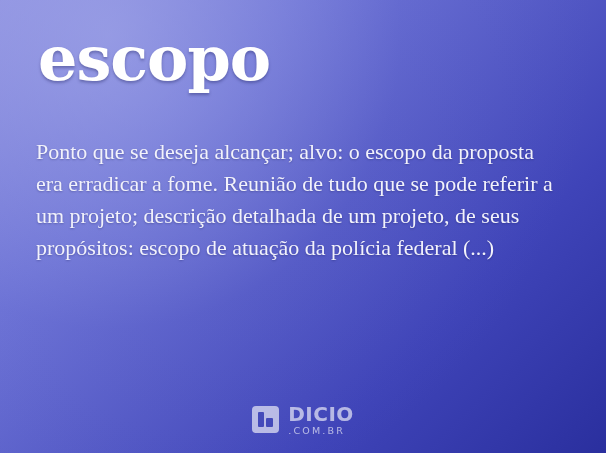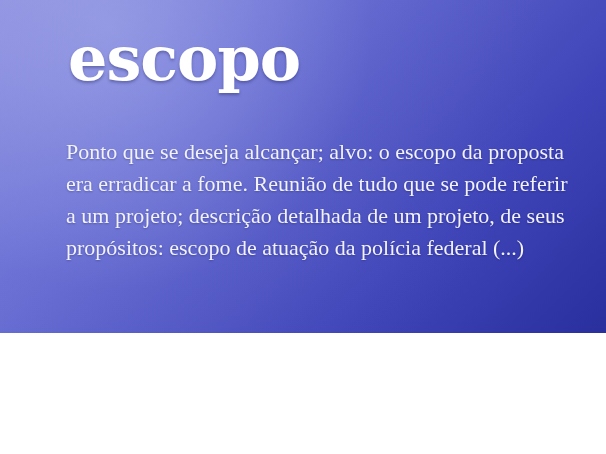--- a/index.html
+++ b/index.html
@@ -8,25 +8,24 @@
   }
   body {
     width: 606px;
     height: 454px;
     overflow: hidden;
     font-family: "Liberation Serif", serif;
   }
   .card {
     position: relative;
     width: 606px;
-    height: 333px;
+    height: 453px;
     box-sizing: border-box;
     background: linear-gradient(135deg, #8b8ee0 0%, #6d73d6 28%, #3f44b8 72%, #2a2f9e 100%);
     overflow: hidden;
-    padding-left: 30px;
   }
   .card::before {
     content: "";
     position: absolute;
     inset: 0;
     background: radial-gradient(circle at 18% 8%, rgba(170,175,235,0.55) 0%, rgba(120,126,215,0.10) 45%, rgba(40,45,150,0) 75%);
     pointer-events: none;
   }
   .content {
     position: relative;
@@ -109,13 +108,23 @@
 </style>
 </head>
 <body>
 
 <div class="card">
   <div class="content">
     <h1 class="word">escopo</h1>
     <p class="definition">Ponto que se deseja alcançar; alvo: o escopo da proposta era erradicar a fome. Reunião de tudo que se pode referir a um projeto; descrição detalhada de um projeto, de seus propósitos: escopo de atuação da polícia federal (...)</p>
   </div>
 
+  <div class="footer">
+    <span class="logo-mark">
+      <span class="bar-left"></span>
+      <span class="bar-right"></span>
+    </span>
+    <span class="logo-text">
+      <span class="logo-name">DICIO</span>
+      <span class="logo-domain">.COM.BR</span>
+    </span>
+  </div>
 </div>
 
 </body></html>

